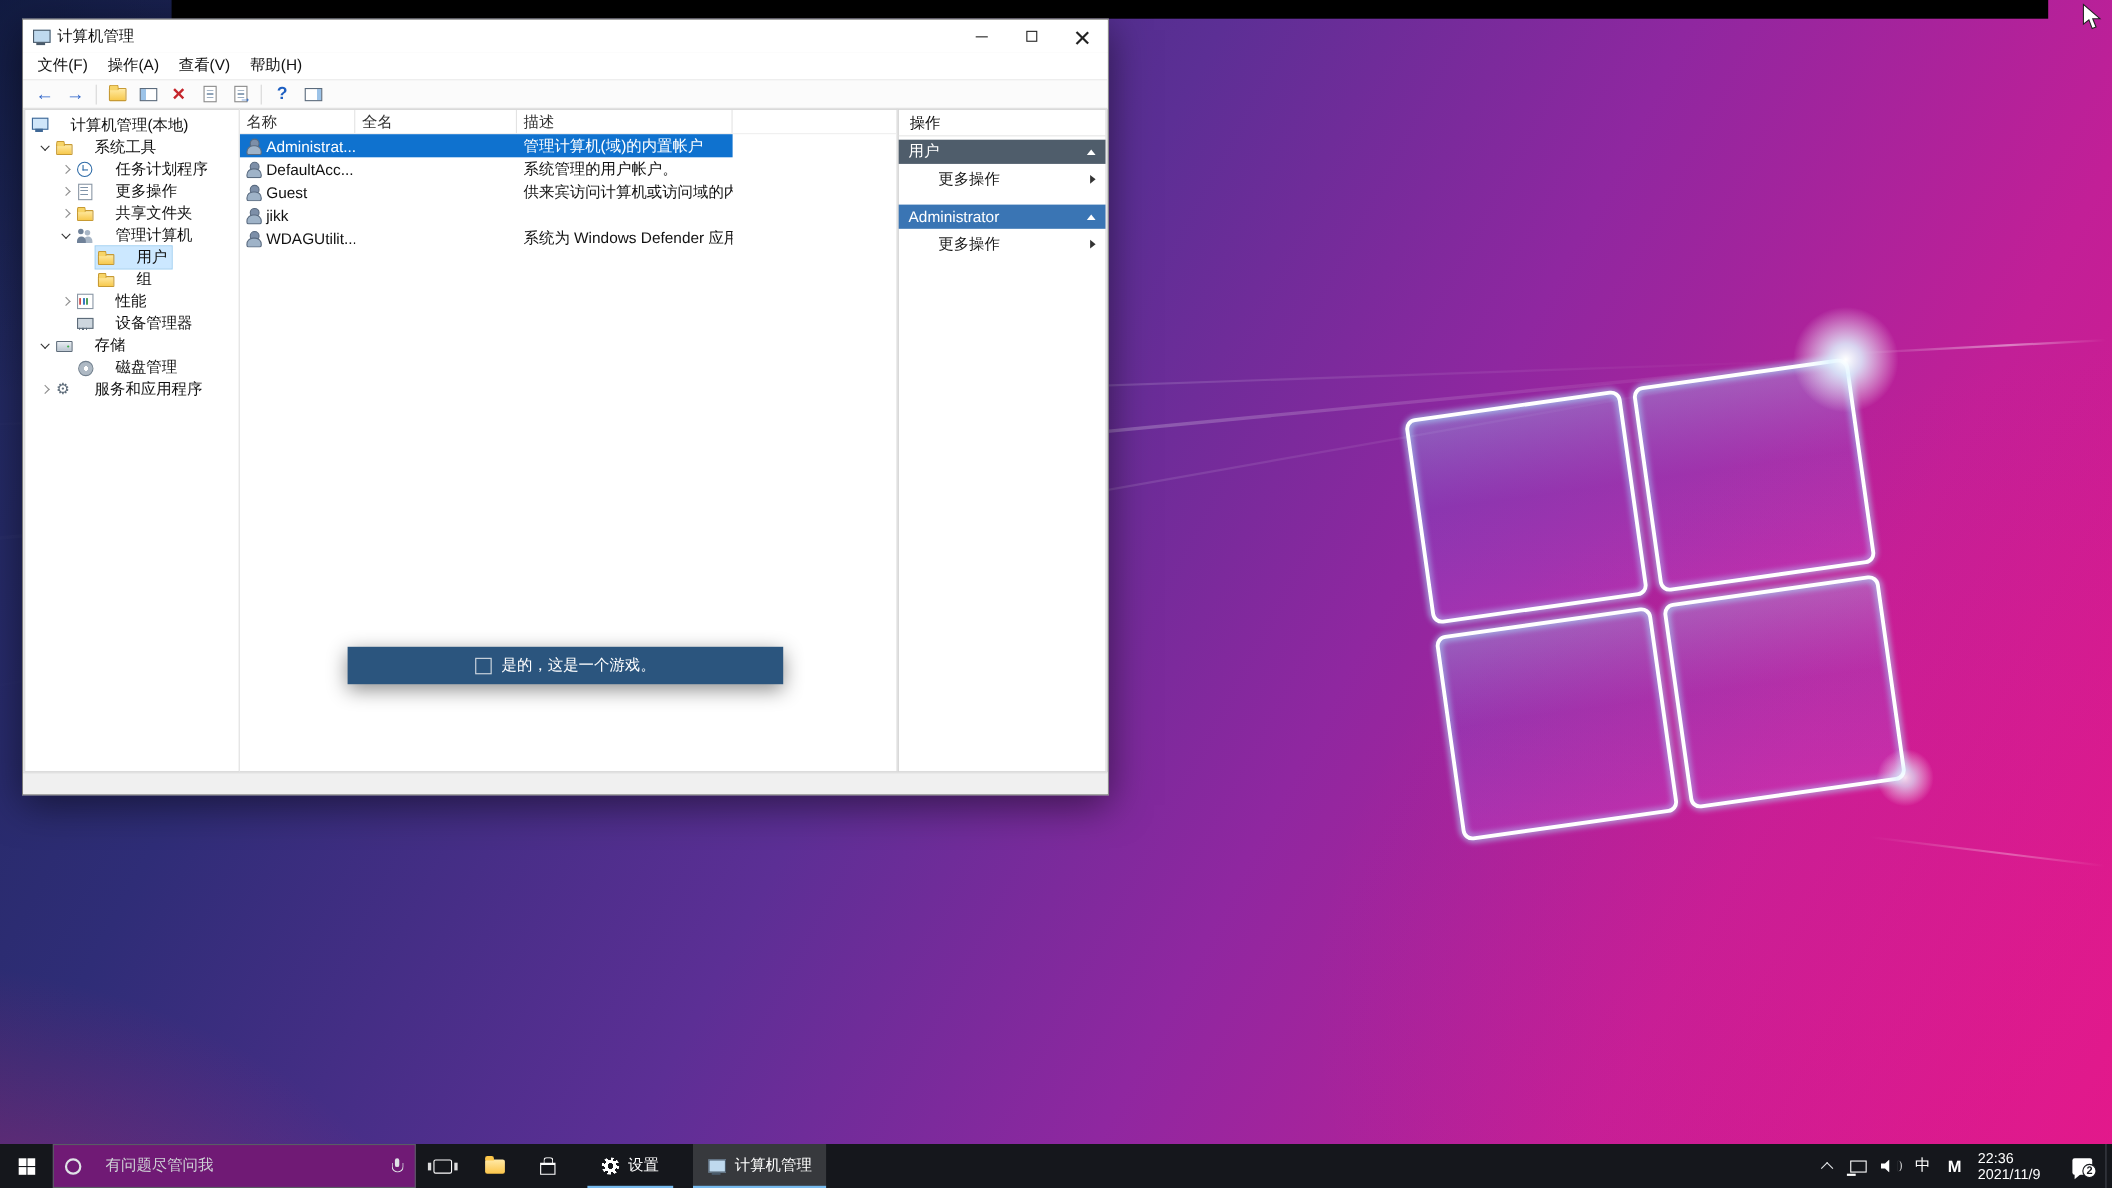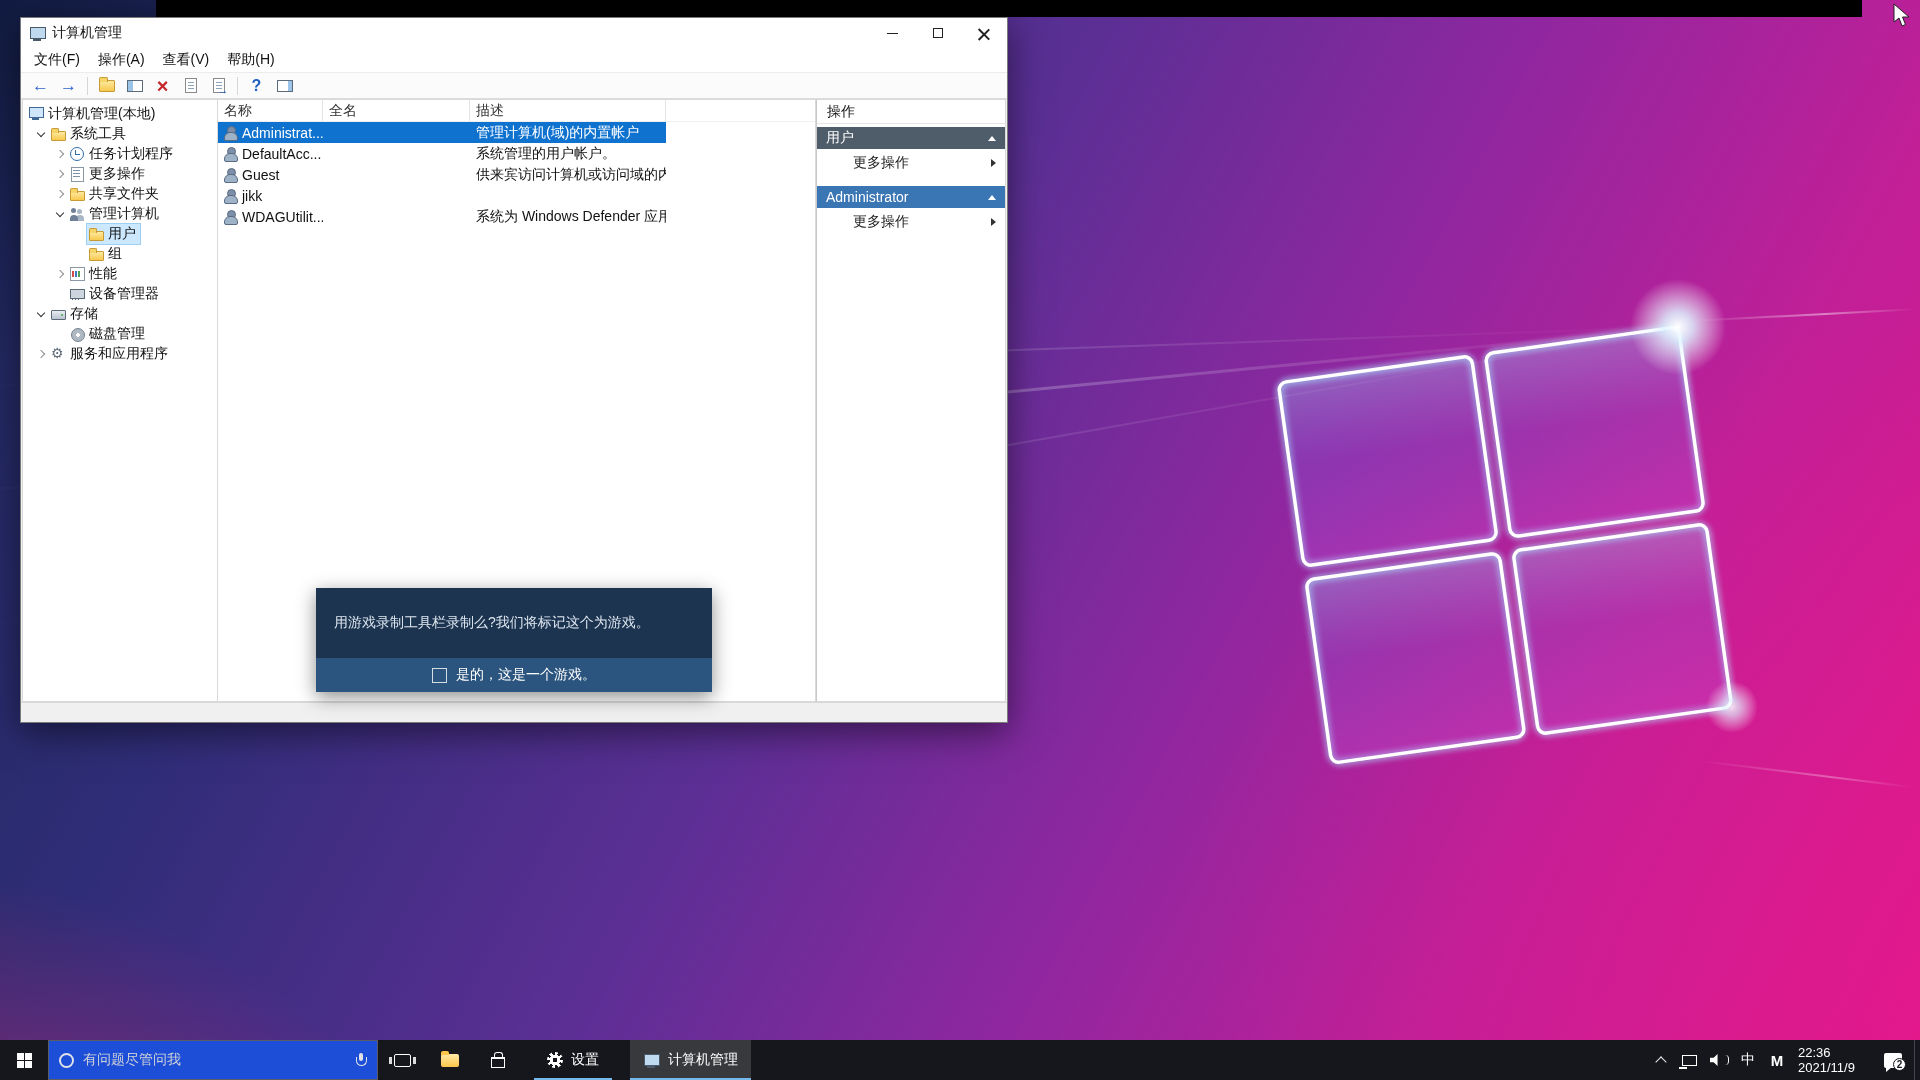--- a/index.html
+++ b/index.html
@@ -58,21 +58,21 @@
   .list-pane{flex:1;background:#fff;border:1px solid #d9d9d9;border-left:none;overflow:hidden}
   .actions-pane{width:190px;flex:0 0 190px;background:#fff;border:1px solid #d9d9d9;border-left:1px solid #c9c9c9}
   .statusbar{height:20px;background:#f0f0f0;border-top:1px solid #d9d9d9;flex:0 0 auto}
 
   
   .trow{display:flex;align-items:center;height:20px;white-space:nowrap}
   .lvl0{padding-left:4px}.lvl1{padding-left:10px}.lvl2{padding-left:29px}.lvl3{padding-left:48px}
   .tw{width:16px;height:16px;flex:0 0 16px;display:flex;align-items:center;justify-content:center}
   .tw.col::before{content:"";width:5px;height:5px;border-right:1.5px solid #8f8f8f;border-bottom:1.5px solid #8f8f8f;transform:rotate(-45deg)}
   .tw.exp::before{content:"";width:5px;height:5px;border-right:1.5px solid #333;border-bottom:1.5px solid #333;transform:rotate(45deg);margin-top:-3px}
-  .thl{display:flex;align-items:center;gap:4px;padding:1px 4px 1px 1px}
+  .thl{display:flex;align-items:center;gap:20px;padding:1px 4px 1px 1px}
   .trow.sel .thl{background:var(--tree_selection,#cce8ff);outline:1px solid #9ecff2}
   .ti{width:16px;height:16px;position:relative;flex:0 0 16px}
   .ti-computer::before{content:"";position:absolute;left:1px;top:1px;width:13px;height:9px;background:#cfe6fa;border:1px solid #3f6896}
   .ti-computer::after{content:"";position:absolute;left:4px;bottom:2px;width:7px;height:3px;background:#3f6896}
   .ti-folder::before,.ti-tools::before,.ti-shared::before{content:"";position:absolute;left:1px;top:5px;width:13px;height:8px;background:linear-gradient(#ffe9a0,#f7c94e);border:1px solid #c79a33;border-radius:1px}
   .ti-folder::after,.ti-tools::after,.ti-shared::after{content:"";position:absolute;left:1px;top:2px;width:6px;height:4px;background:#f7d467;border:1px solid #c79a33;border-bottom:none;border-radius:2px 2px 0 0}
   .ti-clock::before{content:"";position:absolute;left:1px;top:1px;width:12px;height:12px;border-radius:50%;background:#fff;border:1px solid #2f6ca8}
   .ti-clock::after{content:"";position:absolute;left:6px;top:4px;width:4px;height:4px;border-left:1.5px solid #2f6ca8;border-bottom:1.5px solid #2f6ca8}
   .ti-log::before{content:"";position:absolute;left:2px;top:1px;width:11px;height:13px;background:#fff;border:1px solid #8a97a5}
   .ti-log::after{content:"";position:absolute;left:4px;top:4px;width:7px;height:8px;background:repeating-linear-gradient(180deg,#7f93a8 0 1px,transparent 1px 3px)}
@@ -111,21 +111,21 @@
   .h-user{background:var(--actions_user,#4f5d6b)}
   .h-admin{background:var(--actions_admin,#3a75b4);margin-top:9px}
   .chev-up{margin-left:auto;width:0;height:0;border-left:4px solid transparent;border-right:4px solid transparent;border-bottom:5px solid #fff}
   .ap-item{height:28px;display:flex;align-items:center;padding-left:36px;color:#1a1a1a}
   .tri-right{margin-left:auto;margin-right:9px;width:0;height:0;border-top:4px solid transparent;border-bottom:4px solid transparent;border-left:5px solid #333}
 
   
   .taskbar{position:absolute;left:0;bottom:0;width:1920px;height:40px;background:var(--taskbar_bg,#15171c);display:flex;align-items:stretch;z-index:100;color:#fff}
   .tb-start{width:48px;display:flex;align-items:center;justify-content:center}
   .win-grid{width:15px;height:15px;background:linear-gradient(#fff,#fff) left top/7px 7px no-repeat,linear-gradient(#fff,#fff) right top/7px 7px no-repeat,linear-gradient(#fff,#fff) left bottom/7px 7px no-repeat,linear-gradient(#fff,#fff) right bottom/7px 7px no-repeat}
-  .tb-search{width:330px;background:#1d4ed8;border:1px solid #595d64;display:flex;align-items:center;gap:9px;padding:0 10px;color:#cfd2d6;font-size:14px}
+  .tb-search{width:330px;background:#701a75;border:1px solid #595d64;display:flex;align-items:center;gap:22px;padding:0 10px;color:#cfd2d6;font-size:14px}
   .cortana-ring{width:15px;height:15px;border:2px solid #dfe2e6;border-radius:50%;flex:0 0 15px}
   .search-text{flex:1;white-space:nowrap;overflow:hidden}
   .mic{position:relative;width:12px;height:17px;flex:0 0 12px}
   .mic::before{content:"";position:absolute;left:4px;top:1px;width:4px;height:8px;background:#dfe2e6;border-radius:2px}
   .mic::after{content:"";position:absolute;left:1px;top:5px;width:9px;height:8px;border:1.5px solid #dfe2e6;border-top:none;border-radius:0 0 6px 6px}
   .tb-btn48{width:48px;display:flex;align-items:center;justify-content:center}
   .tv{position:relative;width:17px;height:13px;border:1.5px solid #fff;border-radius:2px}
   .tv::before{content:"";position:absolute;left:-6px;top:2px;width:3px;height:7px;background:#fff;opacity:.85}
   .tv::after{content:"";position:absolute;right:-6px;top:2px;width:3px;height:7px;background:#fff;opacity:.85}
   .folder-tb{position:relative;width:18px;height:13px;background:linear-gradient(#ffe9a8,#fcc64a);border-radius:2px}
@@ -420,23 +420,20 @@
           <span>Administrator</span>
           <span class="chev-up"></span>
         </div>
         <div class="ap-item">
           <span>更多操作</span>
           <span class="tri-right"></span>
         </div>
       </div>
 
       <div class="gamebar">
-        <div class="gb-body">
-          <span>用游戏录制工具栏录制么?我们将标记这个为游戏。</span>
-        </div>
         <div class="gb-footer">
           <span class="gb-check"></span>
           <span>是的，这是一个游戏。</span>
         </div>
       </div>
 
     </div>
 
     <div class="statusbar"></div>
   </div>

